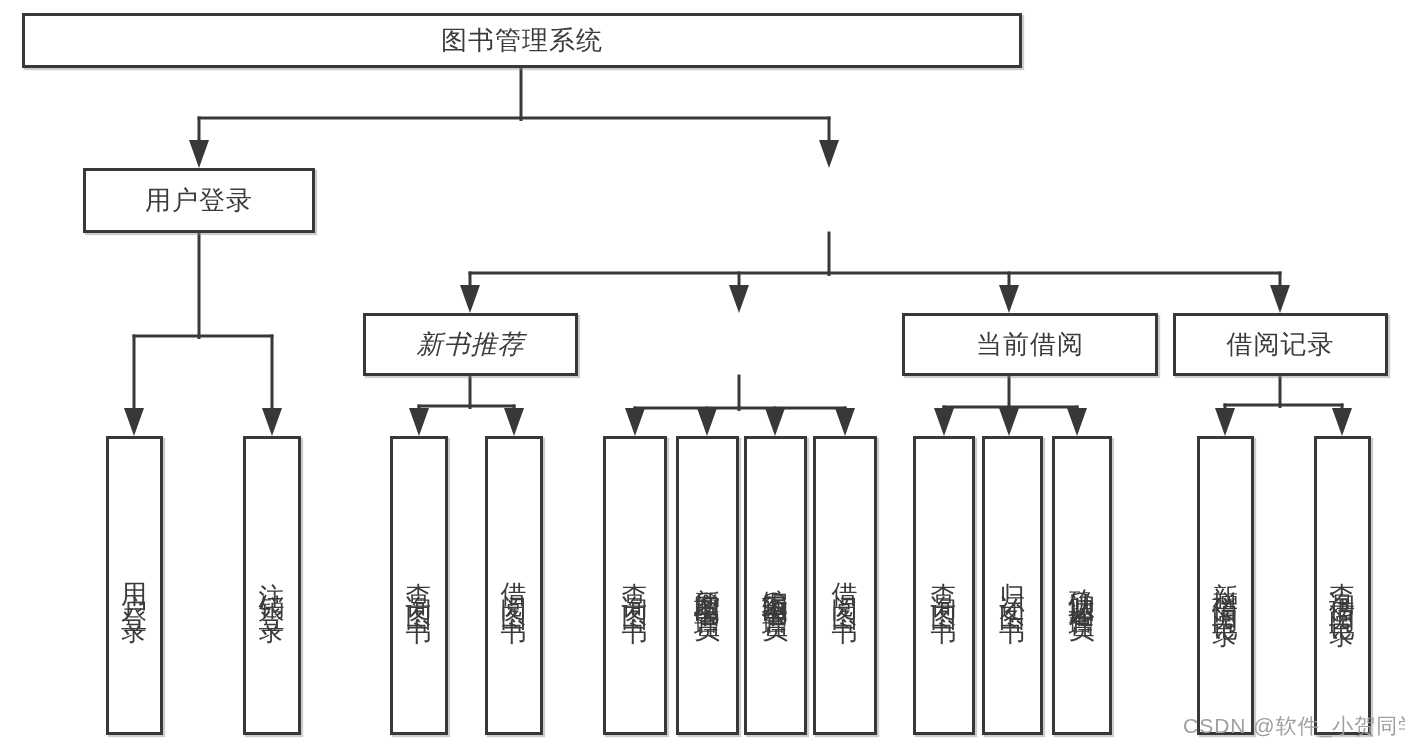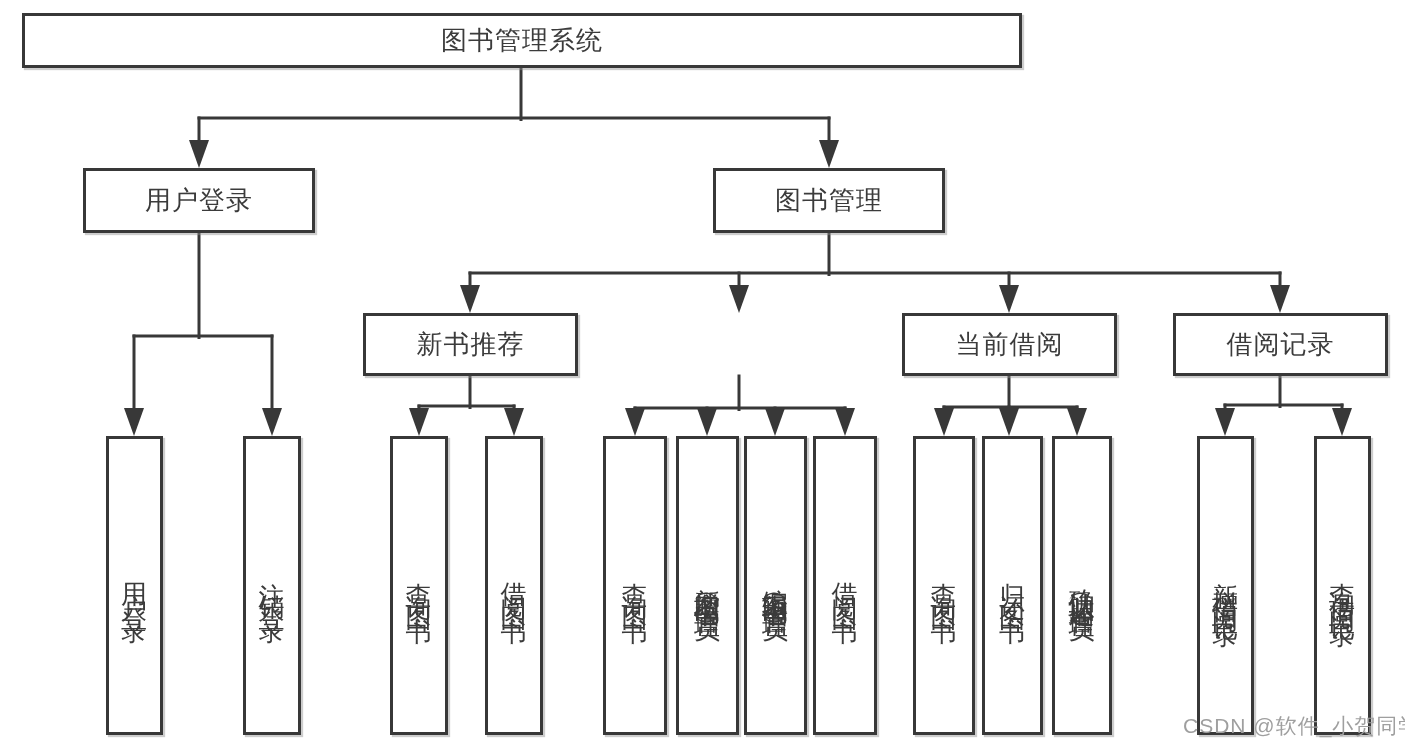--- a/index.html
+++ b/index.html
@@ -136,24 +136,23 @@
       <line x1="1225" y1="405" x2="1225" y2="414"></line>
       <polygon points="1215,408 1235,408 1225,436"></polygon>
       <line x1="1342" y1="405" x2="1342" y2="414"></line>
       <polygon points="1332,408 1352,408 1342,436"></polygon>
     </g>
   </svg>
 
   <div class="node hnode" style="left:22px; top:13px; width:1000px; height:55px;">图书管理系统</div>
 
   <div class="node hnode" style="left:83px; top:168px; width:232px; height:65px;">用户登录</div>
-  <div class="node hnode" style="left:713px; top:168px; width:232px; height:65px;">图书管理</div>
 
-  <div class="node hnode" style="left:363px; top:313px; width:215px; height:63px;">新书推荐</div>
-  <div class="node hnode" style="left:902px; top:313px; width:215px; height:63px;">当前借阅</div>
+  <div class="node hnode" style="left:363px; top:313px; width:215px; height:63px;font-style:italic;">新书推荐</div>
+  <div class="node hnode" style="left:902px; top:313px; width:256px; height:63px;">当前借阅</div>
   <div class="node hnode" style="left:1173px; top:313px; width:215px; height:63px;">借阅记录</div>
 
   <div class="node vnode" style="left:106px; top:436px; width:57px; height:299px;">
     <span class="vtext">用户登录</span>
   </div>
   <div class="node vnode" style="left:243px; top:436px; width:58px; height:299px;">
     <span class="vtext">注销登录</span>
   </div>
 
   <div class="node vnode" style="left:390px; top:436px; width:58px; height:299px;">

